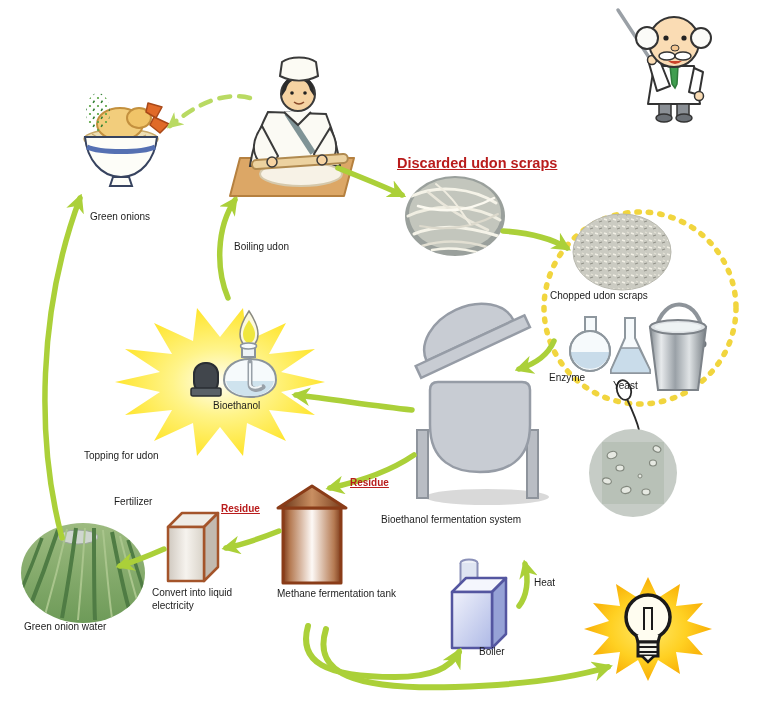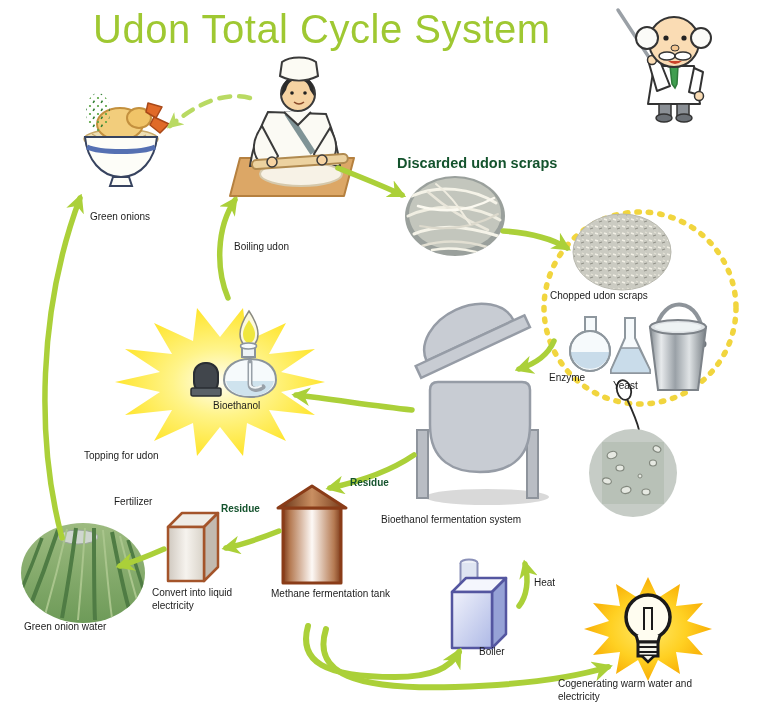--- a/index.html
+++ b/index.html
@@ -1,21 +1,21 @@
 <!DOCTYPE html>
 <html><head>
 <meta charset="utf-8">
 <style>
   html,body{margin:0;padding:0;background:#ffffff;}
   #canvas{position:relative;width:759px;height:723px;background:#ffffff;overflow:hidden;
           font-family:"Liberation Sans",sans-serif;}
   #art{position:absolute;left:0;top:0;}
   .lbl{position:absolute;font-size:10px;color:#1c1c1c;line-height:1.25;white-space:nowrap;}
   .wrap{white-space:normal;}
-  .red{color:#14532d;font-weight:bold;}
+  .red{color:#b91c1c;font-weight:bold;text-decoration:underline;}
   .title{font-size:40px;color:#9fc832;letter-spacing:0.5px;}
 </style>
 </head>
 <body>
 
 <div id="canvas">
 
 <svg id="art" width="759" height="723" viewBox="0 0 759 723">
 <defs>
   <marker id="ah" viewBox="0 0 10 10" refX="7.5" refY="5" markerWidth="3.4" markerHeight="3.4" orient="auto-start-reverse" markerUnits="strokeWidth">
@@ -287,33 +287,31 @@
   <path d="M 412,410 C 374,406 338,400 296,395" marker-end="url(#ah)"></path>
   <path d="M 414,455 C 392,470 362,481 330,488" marker-end="url(#ah)"></path>
   <path d="M 279,531 C 259,539 240,545 226,548" marker-end="url(#ah)"></path>
   <path d="M 164,549 C 148,556 133,562 120,566" marker-end="url(#ah)"></path>
   <path d="M 308,626 C 298,662 325,677 395,677 C 432,677 450,668 459,652" stroke-width="6" marker-end="url(#ah)"></path>
   <path d="M 326,629 C 312,674 355,690 455,687 C 520,685 572,678 608,667" stroke-width="6" marker-end="url(#ah)"></path>
   <path d="M 519,606 C 527,596 529,580 525,564" marker-end="url(#ah)"></path>
 </g>
 </svg>
 
-<div class="lbl title" style="left:93px;top:4px;">Udon Total Cycle System</div>
 <div class="lbl" style="left:90px;top:211px;">Green onions</div>
 <div class="lbl" style="left:234px;top:241px;">Boiling udon</div>
 <div class="lbl red" style="left:397px;top:154px;font-size:14.5px;">Discarded udon scraps</div>
 <div class="lbl" style="left:550px;top:290px;">Chopped udon scraps</div>
 <div class="lbl" style="left:549px;top:372px;">Enzyme</div>
 <div class="lbl" style="left:613px;top:372px;margin-top:8px;">Yeast</div>
 <div class="lbl" style="left:201px;top:400px;margin-left:12px;">Bioethanol</div>
 <div class="lbl" style="left:84px;top:450px;">Topping for udon</div>
 <div class="lbl" style="left:381px;top:514px;">Bioethanol fermentation system</div>
 <div class="lbl red" style="left:350px;top:477px;">Residue</div>
 <div class="lbl red" style="left:221px;top:503px;">Residue</div>
-<div class="lbl wrap" style="left:271px;top:588px;width:125px;">Methane fermentation tank</div>
+<div class="lbl wrap" style="left:271px;top:588px;width:125px;text-align:right;">Methane fermentation tank</div>
 <div class="lbl" style="left:114px;top:496px;">Fertilizer</div>
 <div class="lbl wrap" style="left:152px;top:587px;width:100px;">Convert into liquid electricity</div>
 <div class="lbl" style="left:24px;top:621px;">Green onion water</div>
 <div class="lbl" style="left:479px;top:646px;">Boiler</div>
 <div class="lbl" style="left:534px;top:577px;text-align:center;">Heat</div>
-<div class="lbl wrap" style="left:558px;top:678px;width:175px;">Cogenerating warm water and electricity</div>
 
 </div>
 
 </body></html>

